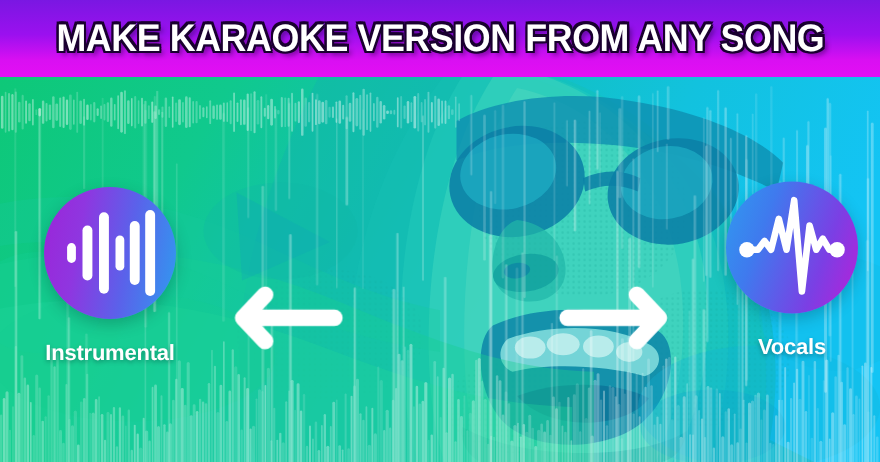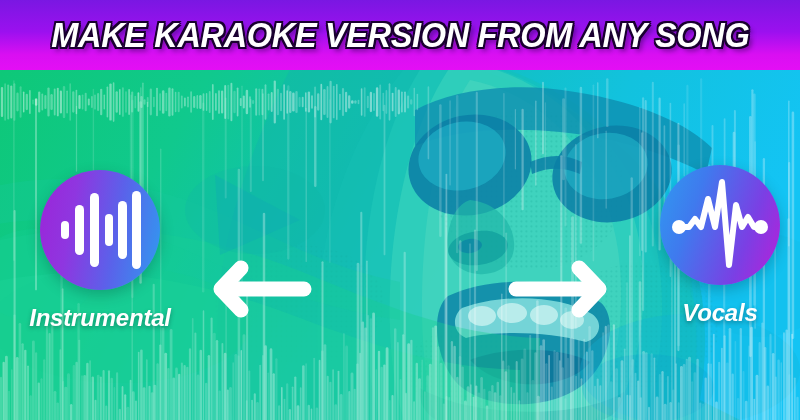--- a/index.html
+++ b/index.html
@@ -7,21 +7,20 @@
     padding: 0;
     background: #ffffff;
   }
   #banner {
     position: relative;
     width: 800px;
     height: 420px;
     overflow: hidden;
     font-family: "Liberation Sans", sans-serif;
     user-select: none;
-    font-style: italic;
   }
 
   
   #header-bar {
     position: absolute;
     left: 0; top: 0;
     width: 800px;
     height: 70px;
     background: linear-gradient(180deg, #7a17e2 0%, #9b10ef 45%, #d90ff2 78%, #e40ef5 100%);
     z-index: 40;
@@ -104,23 +103,23 @@
   }
   .disc-icon {
     position: absolute;
     left: 0; top: 0;
     width: 120px;
     height: 120px;
     z-index: 2;
   }
 
   .node-label {
-    margin-top: 14px;
+    margin-top: 20px;
     color: #ffffff;
-    font-size: 24px;
+    font-size: 20px;
     font-weight: bold;
     letter-spacing: -0.2px;
     text-shadow: 0 2px 4px rgba(0,50,50,0.40);
     white-space: nowrap;
   }
 
   
   .arrow {
     position: absolute;
     z-index: 26;

